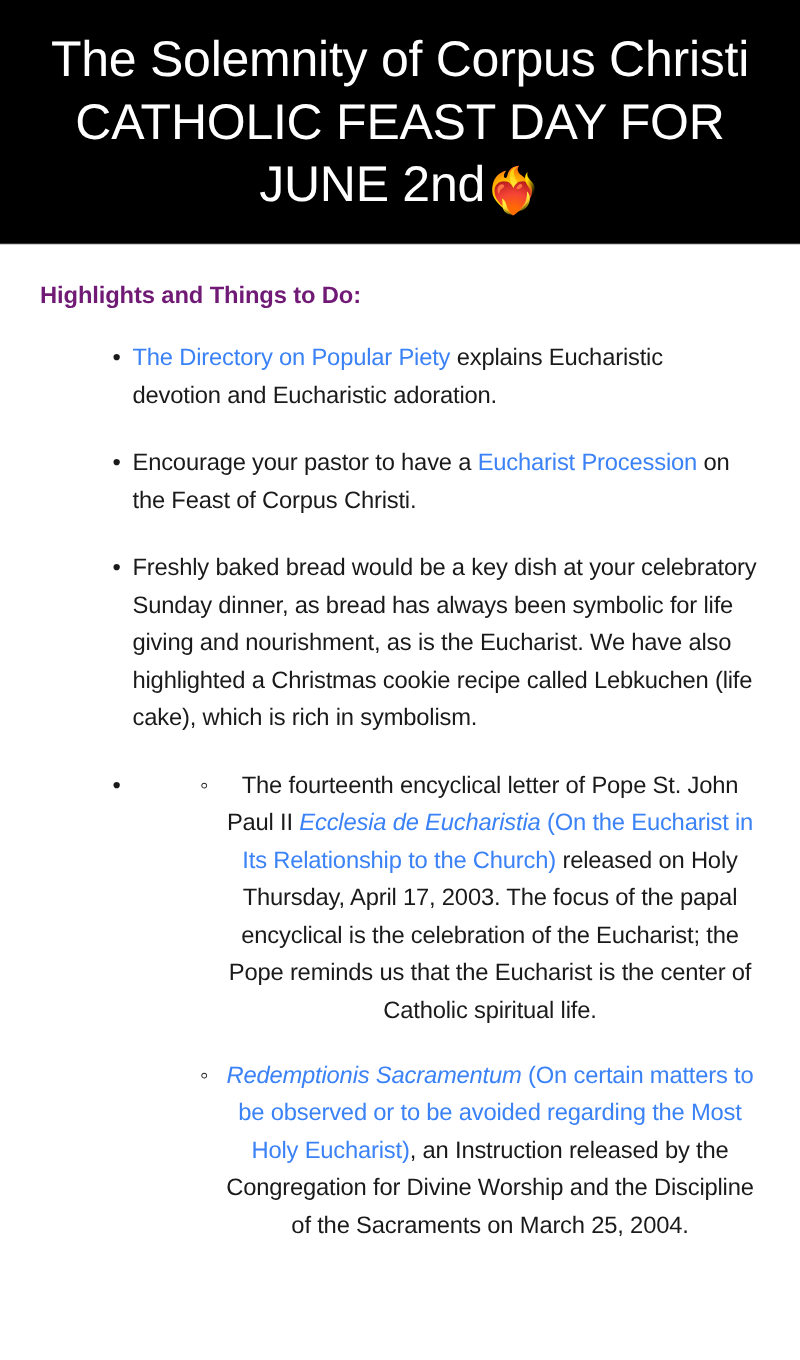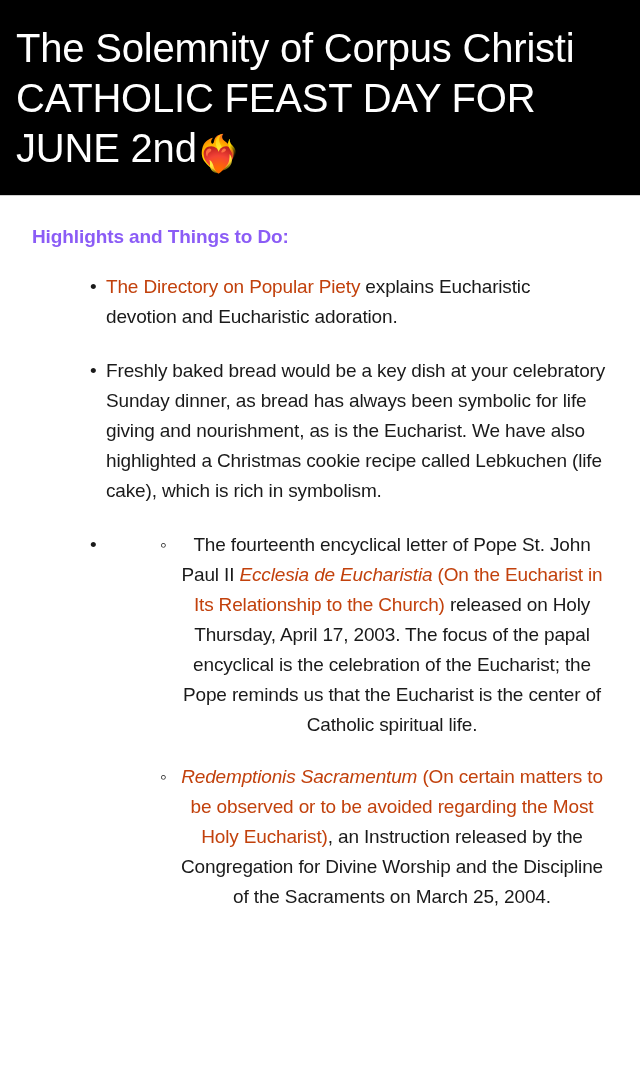--- a/index.html
+++ b/index.html
@@ -31,40 +31,41 @@
     align-items: center;
     justify-content: center;
     padding: 0 16px;
     border-bottom: 1px solid #cfcfcf;
   }
   .banner-title {
     color: #ffffff;
     font-size: 40px;
     line-height: 50px;
     font-weight: 400;
+    text-align: center;
     letter-spacing: -0.2px;
     margin: 0;
     font-family: "Liberation Sans", "DejaVu Sans", sans-serif;
   }
   .fire-heart {
     font-size: 36px;
     line-height: 1;
     display: inline-block;
     vertical-align: -4px;
   }
 
   
   .content {
     padding: 28px 34px 0 32px;
     box-sizing: border-box;
   }
   .section-heading {
     font-size: 19px;
     font-weight: 700;
-    color: #8b5cf6;
+    color: #701a75;
     margin: 0 0 22px 0;
     line-height: 26px;
     letter-spacing: -0.1px;
   }
 
   ul.lvl1 {
     list-style: none;
     margin: 0;
     padding: 0 0 0 58px;
   }
@@ -108,21 +109,21 @@
     position: absolute;
     left: 0;
     top: 0;
     font-size: 19px;
     line-height: 30px;
     color: #1a1a1a;
   }
   ul.lvl2 > li:last-child { margin-bottom: 0; }
 
   .lk {
-    color: #c2410c;
+    color: #3b82f6;
     text-decoration: none;
   }
   .lk.italic { font-style: italic; }
 </style>
 </head>
 <body>
 
 <div class="page">
 
   <header class="banner">
@@ -136,20 +137,23 @@
   <main class="content">
 
     <h2 class="section-heading">Highlights and Things to Do:</h2>
 
     <ul class="lvl1">
 
       <li>
         <a class="lk" href="#">The Directory on Popular Piety</a><span> explains Eucharistic devotion and Eucharistic adoration.</span>
       </li>
 
+      <li>
+        <span>Encourage your pastor to have a </span><a class="lk" href="#">Eucharist Procession</a><span> on the Feast of Corpus Christi.</span>
+      </li>
 
       <li>
         <span>Freshly baked bread would be a key dish at your celebratory Sunday dinner, as bread has always been symbolic for life giving and nourishment, as is the Eucharist. We have also highlighted a Christmas cookie recipe called Lebkuchen (life cake), which is rich in symbolism.</span>
       </li>
 
       <li class="no-gap">
 
         <ul class="lvl2">
 
           <li>

